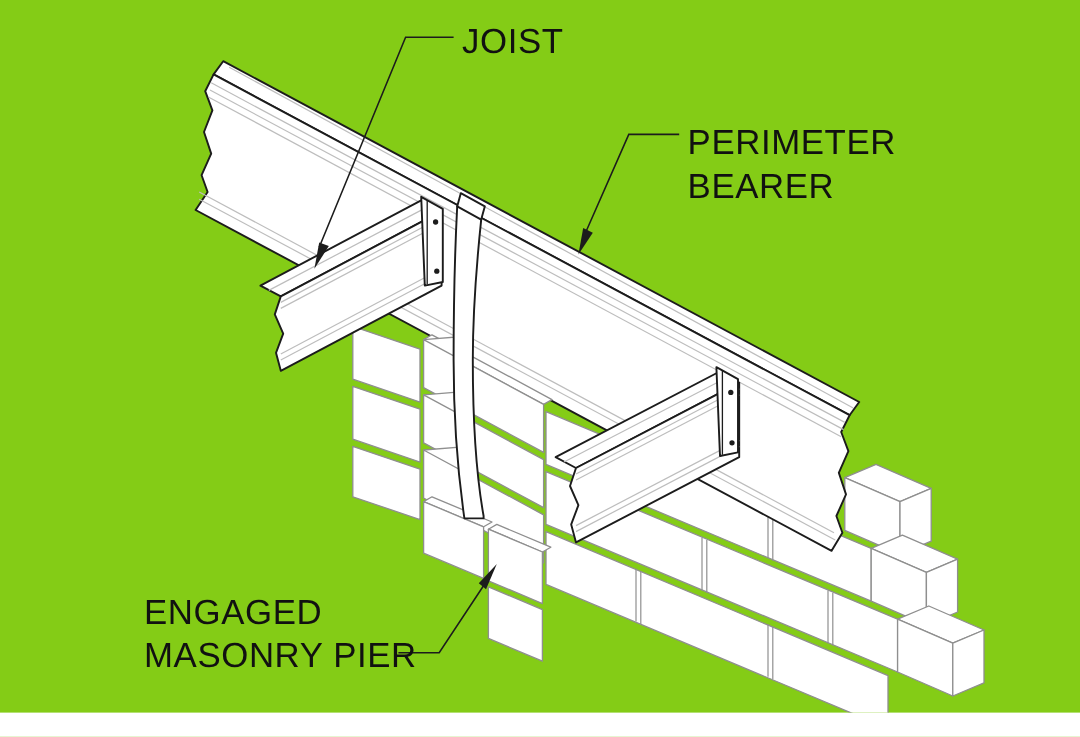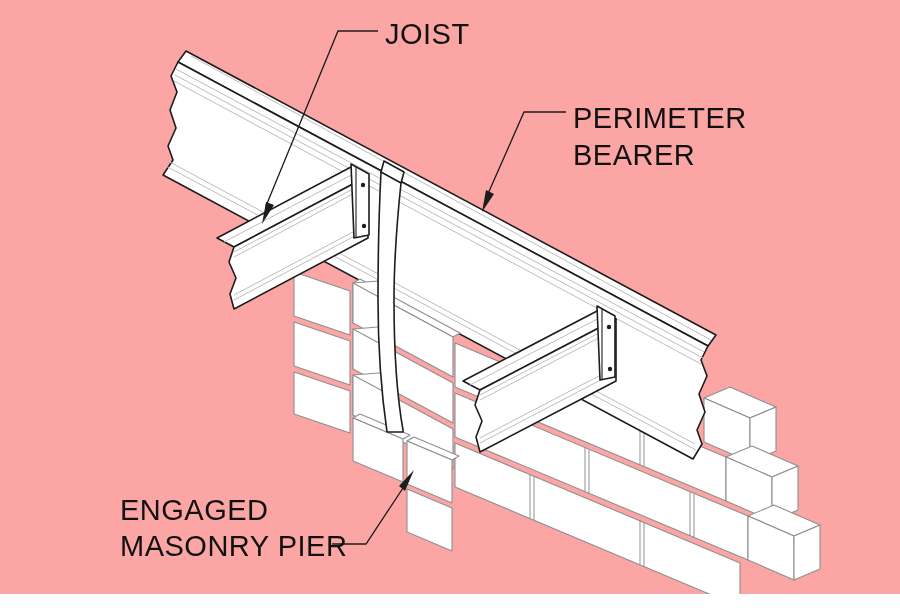--- a/index.html
+++ b/index.html
@@ -1,16 +1,16 @@
 <!DOCTYPE html>
 <html><head>
 <meta charset="utf-8">
 <style>
   html,body{margin:0;padding:0;background:#ffffff;}
-  .stage{width:900px;height:594px;background:#fca5a5;position:relative;overflow:hidden;text-decoration:underline;}
+  .stage{width:900px;height:594px;background:#84cc16;position:relative;overflow:hidden;text-decoration:underline;}
   svg{display:block;}
   text{font-family:"Liberation Sans","DejaVu Sans",sans-serif;font-size:29px;fill:#111;letter-spacing:0.5px;}
   .ln{stroke:#1c1c1c;stroke-width:1.6;fill:none;stroke-linejoin:round;stroke-linecap:round;}
   .lnthin{stroke:#1c1c1c;stroke-width:1.1;fill:none;}
   .wht{fill:#ffffff;}
   .brick{fill:#ffffff;stroke:#8f8f8f;stroke-width:1.1;stroke-linejoin:round;}
   .lam{stroke:#bdbdbd;stroke-width:1;fill:none;}
   .leader{stroke:#1c1c1c;stroke-width:1.3;fill:none;}
   .arrow{fill:#1c1c1c;stroke:none;}
 </style>

